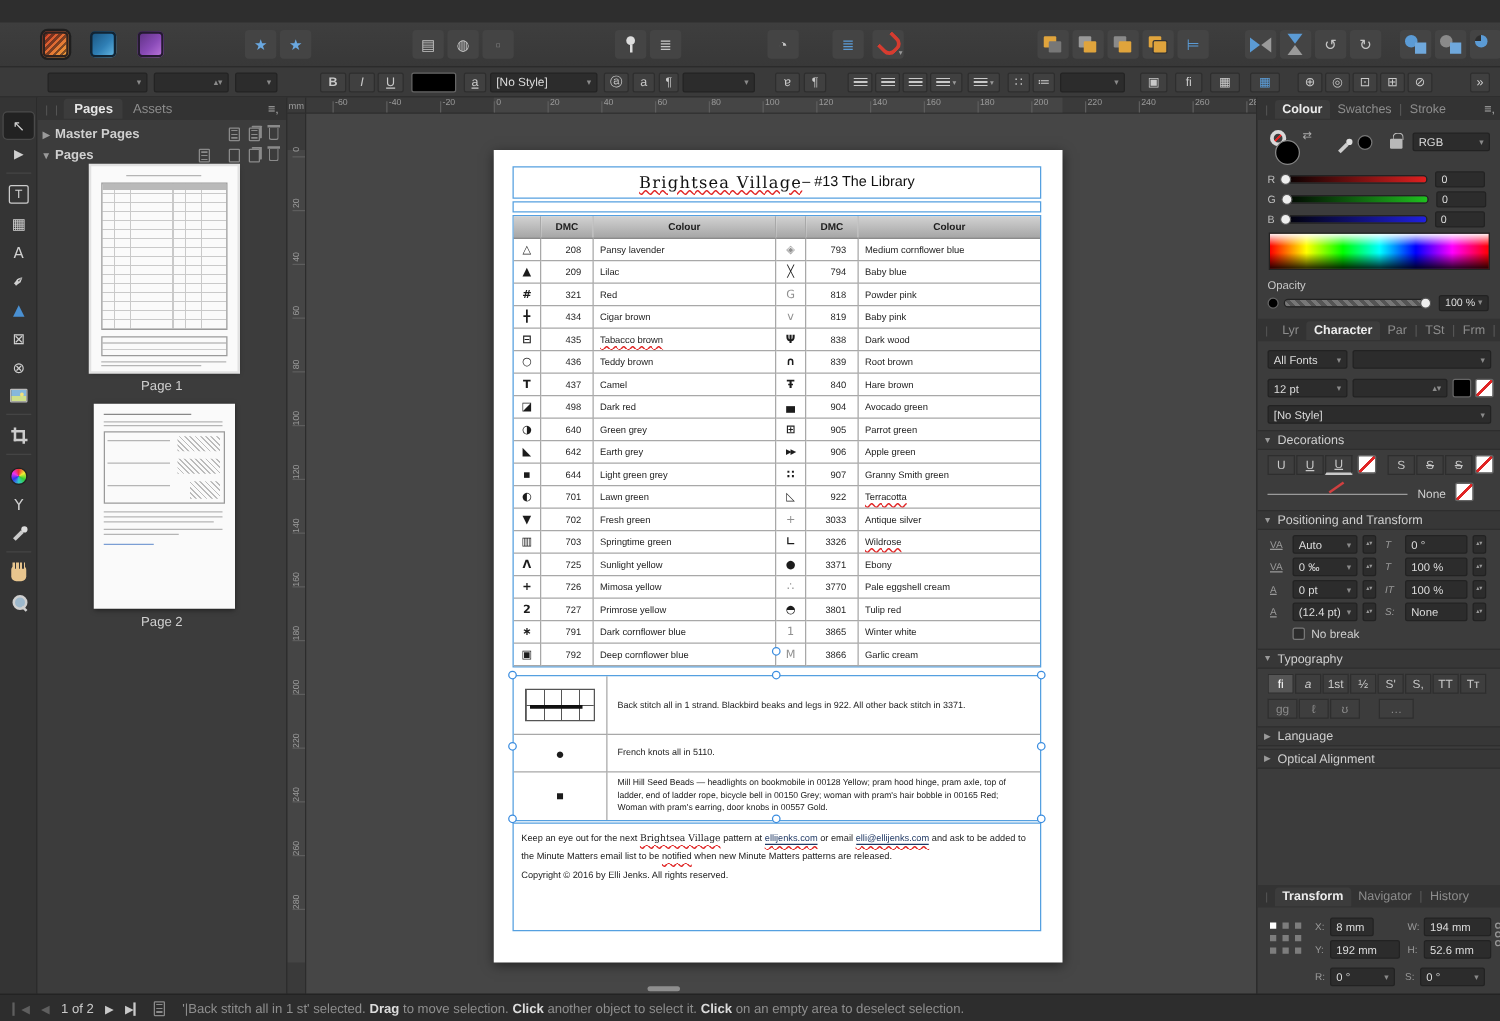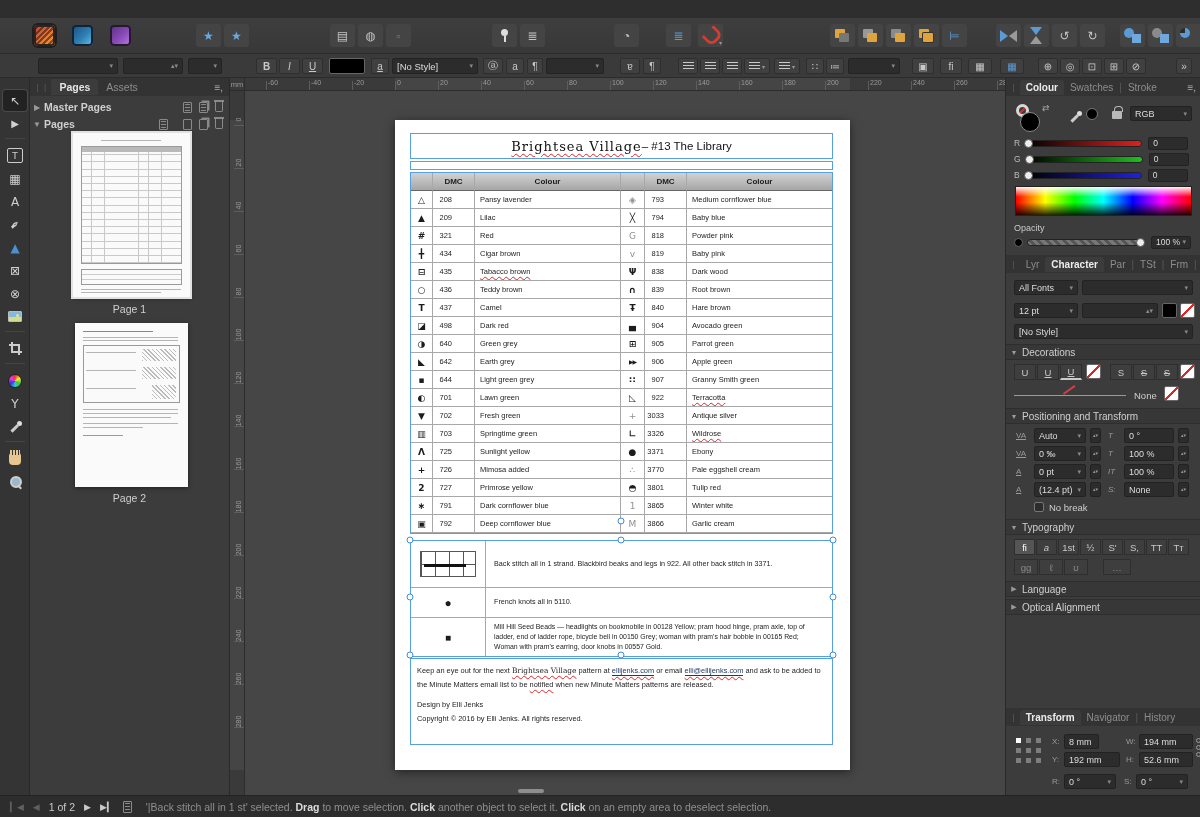--- a/index.html
+++ b/index.html
@@ -131,21 +131,21 @@
     text-decoration:underline wavy #e02525 1px; text-underline-offset:2px; }
   #gapframe { left:15px; top:41px; width:423px; height:9px; }
   #ktable { left:15px; top:52px; width:423px; background:#fff; display:grid;
     grid-template-columns:22px 42px 146px 24px 42px 1fr; grid-auto-rows:18px; font-size:7.5px; color:#1c1c1c; }
   #ktable > div { border-bottom:1px solid #a8a8a8; border-right:1px solid #a8a8a8; display:flex; align-items:center; overflow:hidden; }
   #ktable > div:nth-child(6n) { border-right:none; }
   .khead { background:linear-gradient(#d2d2d2,#a6a6a6); font-weight:bold; font-size:8px; justify-content:center !important;
     border-bottom:1px solid #666 !important; }
   .ksym { justify-content:center !important; font-family:"DejaVu Sans",sans-serif; font-weight:bold; font-size:9px; }
   .ksym.lt { color:#909090; font-weight:normal; }
-  .kdmc { justify-content:flex-end !important; padding-right:22px; }
+  .kdmc { justify-content:flex-end !important; padding-right:9px; }
   .kname { padding-left:5px; }
   .wv { text-decoration:underline wavy #e02525 1px; text-underline-offset:2px; }
   .lnk { color:#1f3864; border-bottom:1px solid #1f3864; text-decoration:underline wavy #e02525 1px; text-underline-offset:2.5px; }
   #notes { left:15px; top:420px; width:423px; background:#fff; display:grid; grid-template-columns:75px 1fr;
     grid-template-rows:47px 30px 38px; font-size:7.2px; color:#1c1c1c; }
   #notes > div { border-bottom:1px solid #a8a8a8; display:flex; align-items:center; }
   #notes > div:nth-last-child(-n+2) { border-bottom:none; }
   .nsym { justify-content:center; border-right:1px solid #a8a8a8; font-size:12px; }
   .ntext { padding:3px 8px; line-height:1.45; }
   .bsgrid { width:56px; height:26px; border:1px solid #555;
@@ -639,21 +639,21 @@
             <span class="wv">Wildrose</span>
           </div>
           <div class="ksym">Ʌ</div>
           <div class="kdmc">725</div>
           <div class="kname">Sunlight yellow</div>
           <div class="ksym">●</div>
           <div class="kdmc">3371</div>
           <div class="kname">Ebony</div>
           <div class="ksym">+</div>
           <div class="kdmc">726</div>
-          <div class="kname">Mimosa added</div>
+          <div class="kname">Mimosa yellow</div>
           <div class="ksym lt">∴</div>
           <div class="kdmc">3770</div>
           <div class="kname">Pale eggshell cream</div>
           <div class="ksym">2</div>
           <div class="kdmc">727</div>
           <div class="kname">Primrose yellow</div>
           <div class="ksym">◓</div>
           <div class="kdmc">3801</div>
           <div class="kname">Tulip red</div>
           <div class="ksym">∗</div>
@@ -676,21 +676,20 @@
           </div>
           <div class="ntext">Back stitch all in 1 strand. Blackbird beaks and legs in 922. All other back stitch in 3371.</div>
           <div class="nsym">●</div>
           <div class="ntext">French knots all in 5110.</div>
           <div class="nsym" style="font-size: 10px;">■</div>
           <div class="ntext" style="font-size: 6.9px;">Mill Hill Seed Beads — headlights on bookmobile in 00128 Yellow; pram hood hinge, pram axle, top of ladder, end of ladder rope, bicycle bell in 00150 Grey; woman with pram's hair bobble in 00165 Red; Woman with pram's earring, door knobs in 00557 Gold.</div>
         </div>
 
       <div class="frame" id="footer">
         <div><span>Keep an eye out for the next </span><span class="wv" style="font-family: &quot;DejaVu Serif&quot;, serif;">Brightsea Village</span><span> pattern at </span><span class="lnk">ellijenks.com</span><span> or email </span><span class="lnk">elli@ellijenks.com</span><span> and ask to be added to the Minute Matters email list to be </span><span class="wv">notified</span><span> when new Minute Matters patterns are released.</span></div>
-        <div class="design">Design by Elli Jenks</div>
         <div class="copy">Copyright © 2016 by Elli Jenks. All rights reserved.</div>
       </div>
     </div>
 
     <div class="handle" style="left:165px;top:449px"></div>
     <div class="handle" style="left:376px;top:449px"></div>
     <div class="handle" style="left:588px;top:449px"></div>
     <div class="handle" style="left:165px;top:506px"></div>
     <div class="handle" style="left:588px;top:506px"></div>
     <div class="handle" style="left:165px;top:564px"></div>

